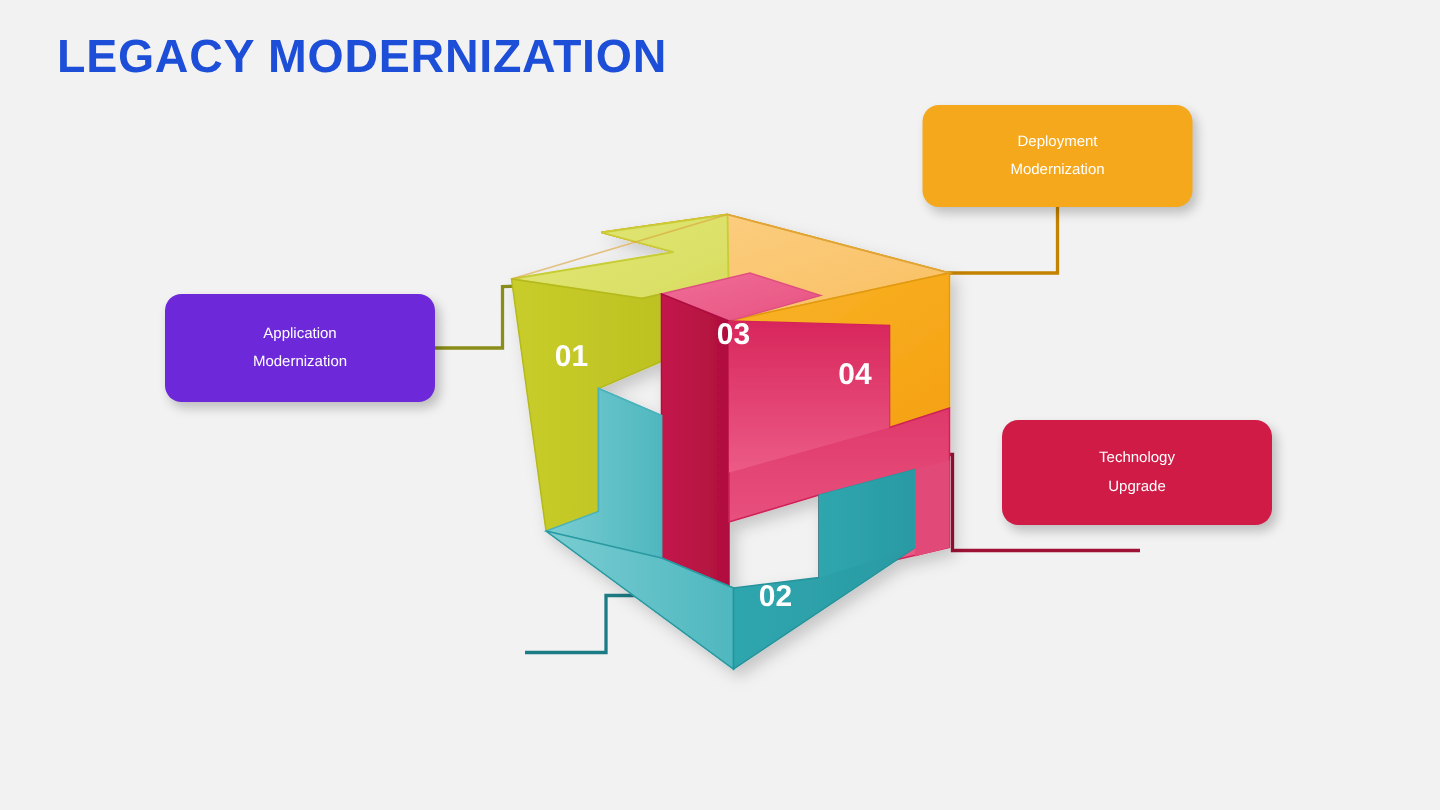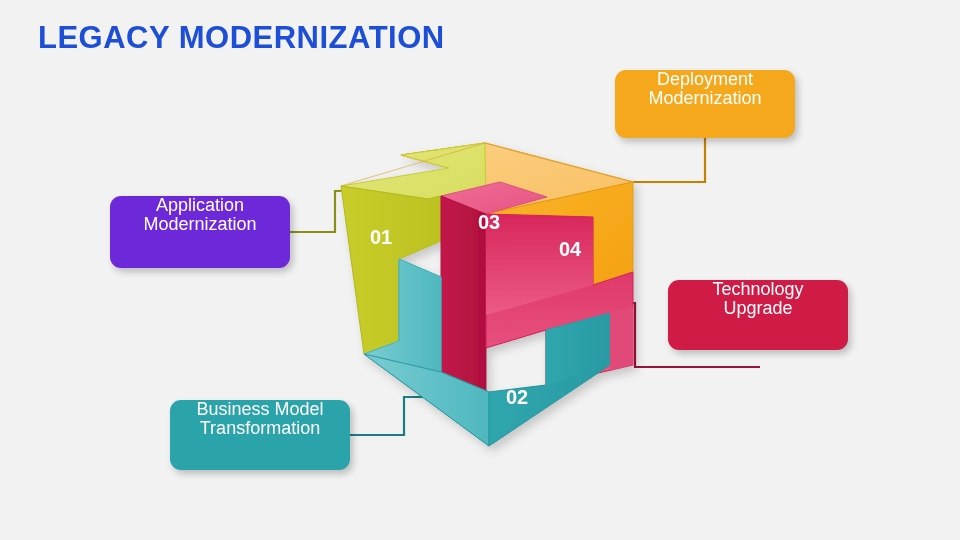--- a/index.html
+++ b/index.html
@@ -22,24 +22,25 @@
     color:#1d4ed8;
     white-space:nowrap;
   }
 
   
   .callout{
     position:absolute;
     border-radius:11px;
     box-sizing:border-box;
     display:flex;
+    align-items:center;
     justify-content:center;
     text-align:center;
     color:#ffffff;
-    font-size:18px;
+    font-size:10px;
     line-height:19px;
     box-shadow:3px 4px 7px rgba(0,0,0,0.22);
   }
   .callout .lbl{display:block;}
   .callout .lbl span{display:block;}
 
   
   svg.layer{position:absolute;left:0;top:0;width:960px;height:540px;}
   .num{
     fill:#ffffff;
@@ -198,20 +199,14 @@
     </span>
   </div>
 
   <div class="callout" style="left:668px; top:280px; width:180px; height:70px; background:#cf1b45;">
     <span class="lbl">
       <span>Technology</span>
       <span>Upgrade</span>
     </span>
   </div>
 
-  <div class="callout" style="left:170px; top:400px; width:180px; height:70px; background:#2ba3ab;">
-    <span class="lbl">
-      <span>Business Model</span>
-      <span>Transformation</span>
-    </span>
-  </div>
 
 </div>
 
 </body></html>

